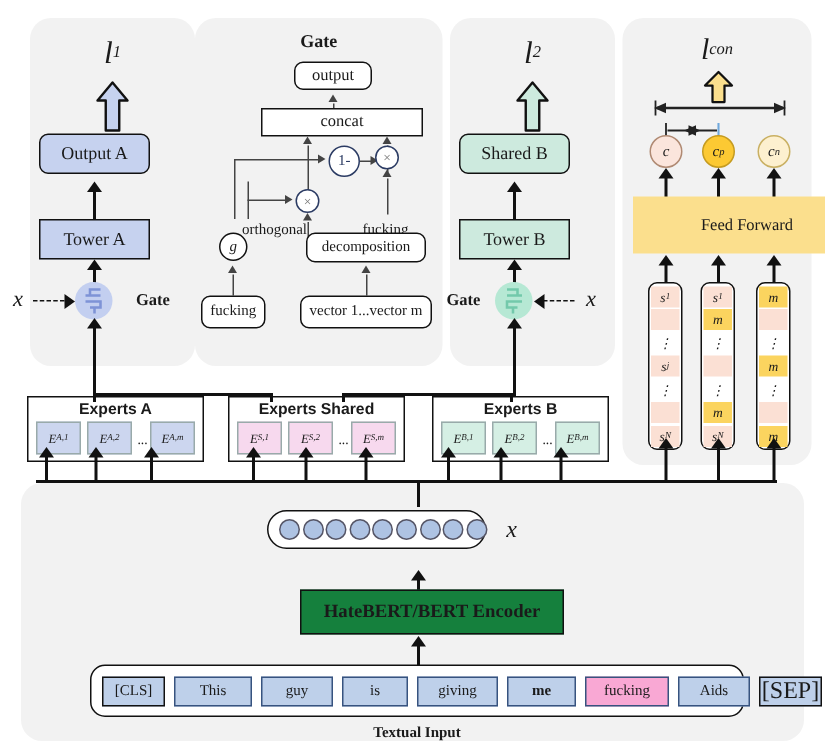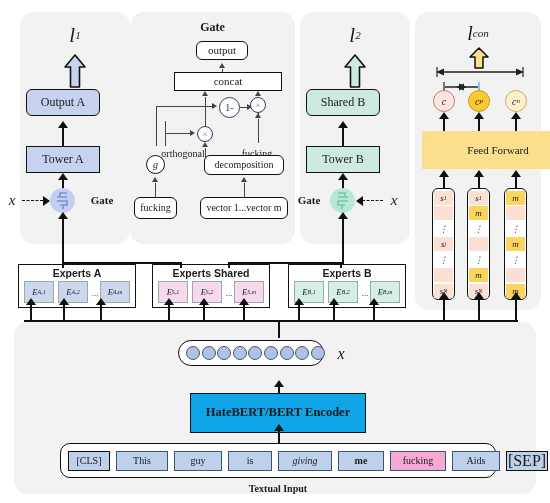--- a/index.html
+++ b/index.html
@@ -321,32 +321,32 @@
     <div class="circ" style="left: 264px; top: 346px; width: 14px; height: 14px; background: rgb(174, 195, 227); border: 1.1px solid rgb(85, 85, 102);"></div>
     <div class="circ" style="left: 279.6px; top: 346px; width: 14px; height: 14px; background: rgb(174, 195, 227); border: 1.1px solid rgb(85, 85, 102);"></div>
     <div class="circ" style="left: 295.2px; top: 346px; width: 14px; height: 14px; background: rgb(174, 195, 227); border: 1.1px solid rgb(85, 85, 102);"></div>
     <div class="circ" style="left: 310.8px; top: 346px; width: 14px; height: 14px; background: rgb(174, 195, 227); border: 1.1px solid rgb(85, 85, 102);"></div>
   </div>
 <div class="lbl ital" style="left:330px;top:344px;width:22px;height:20px;font-size:16px;">x</div>
 
 <div class="vline" style="left:277.9px;top:386px;height:16px;"></div>
 <div class="ah-up" style="left:274px;top:380px;"></div>
 
-<div class="box" style="left:190px;top:393px;width:176px;height:40px;background:#0ea5e9;
+<div class="box" style="left:200px;top:393px;width:176px;height:30px;background:#15803d;
             font-size:12.5px;font-weight:bold;">HateBERT/BERT Encoder</div>
 
 <div class="vline" style="left:277.9px;top:430px;height:18px;"></div>
 <div class="ah-up" style="left:274px;top:424px;"></div>
 
 <div class="box rbox" style="left:60px;top:443px;width:436px;height:35px;border-radius:10px;background:#fff;"></div>
 <div id="tokens-row">
     <div class="box" style="left: 68px; top: 451px; width: 42px; height: 20px; background: rgb(190, 208, 234); font-size: 10px; border: 1.8px solid rgb(17, 17, 17);">[CLS]</div>
     <div class="box" style="left: 116px; top: 451px; width: 52px; height: 20px; background: rgb(190, 208, 234); font-size: 10px; border: 1.1px solid rgb(55, 83, 127);">This</div>
     <div class="box" style="left: 174px; top: 451px; width: 48px; height: 20px; background: rgb(190, 208, 234); font-size: 10px; border: 1.1px solid rgb(55, 83, 127);">guy</div>
     <div class="box" style="left: 228px; top: 451px; width: 44px; height: 20px; background: rgb(190, 208, 234); font-size: 10px; border: 1.1px solid rgb(55, 83, 127);">is</div>
-    <div class="box" style="left: 278px; top: 451px; width: 54px; height: 20px; background: rgb(190, 208, 234); font-size: 10px; border: 1.1px solid rgb(55, 83, 127); font-style: italic;">giving</div>
+    <div class="box" style="left: 278px; top: 451px; width: 54px; height: 20px; background: rgb(190, 208, 234); font-size: 10px; border: 1.1px solid rgb(55, 83, 127);">giving</div>
     <div class="box" style="left: 338px; top: 451px; width: 46px; height: 20px; background: rgb(190, 208, 234); font-size: 10px; border: 1.1px solid rgb(55, 83, 127); font-weight: bold;">me</div>
     <div class="box" style="left: 390px; top: 451px; width: 56px; height: 20px; background: #f9a8d4; font-size: 10px; border: 1.1px solid rgb(55, 83, 127); font-family: Liberation Serif, serif;">fucking</div>
     <div class="box" style="left: 452px; top: 451px; width: 48px; height: 20px; background: rgb(190, 208, 234); font-size: 10px; border: 1.1px solid rgb(55, 83, 127);">Aids</div>
     <div class="box" style="left: 506px; top: 451px; width: 42px; height: 20px; background: rgb(190, 208, 234); font-size: 16px; border: 1.8px solid rgb(17, 17, 17);">[SEP]</div>
   </div>
 
 <div class="lbl bold" style="left:60px;top:481px;width:436px;height:14px;font-size:10px;">Textual Input</div>
 
 </body></html>

